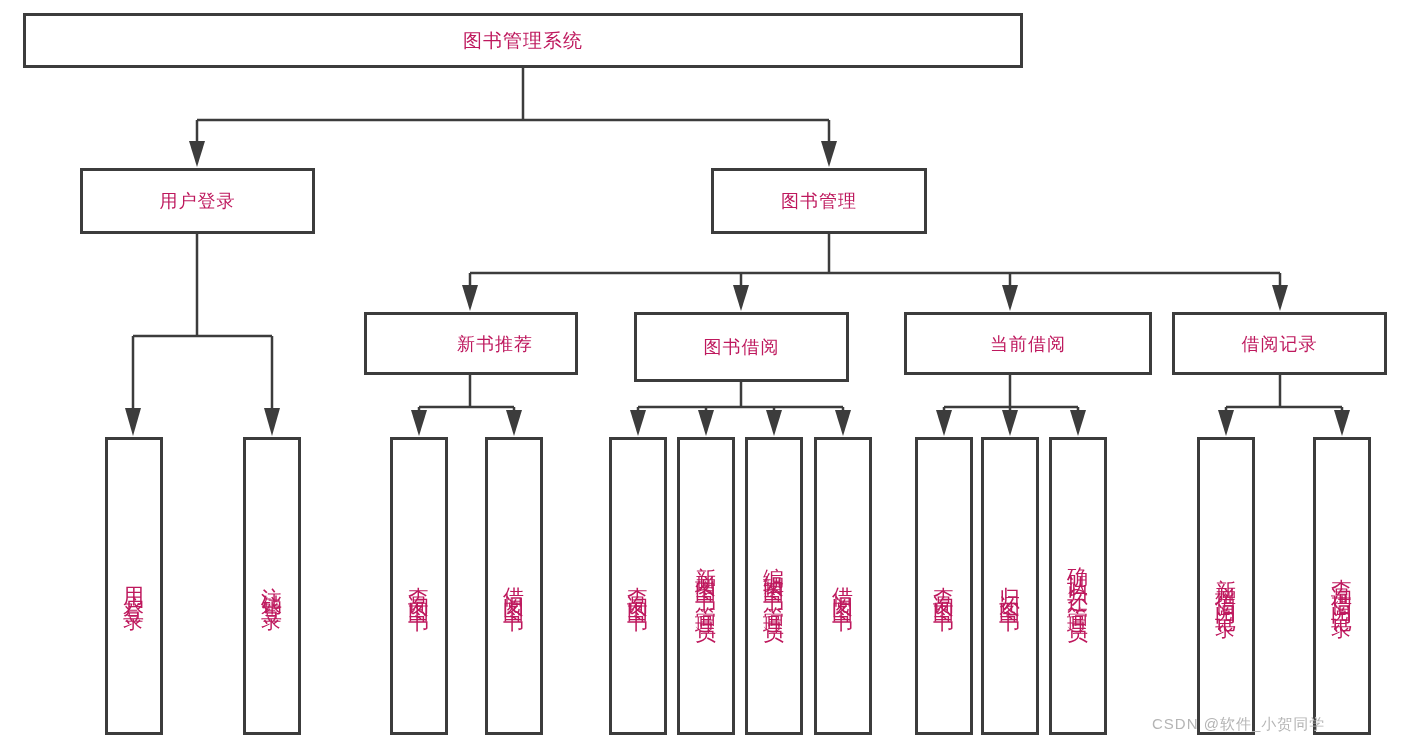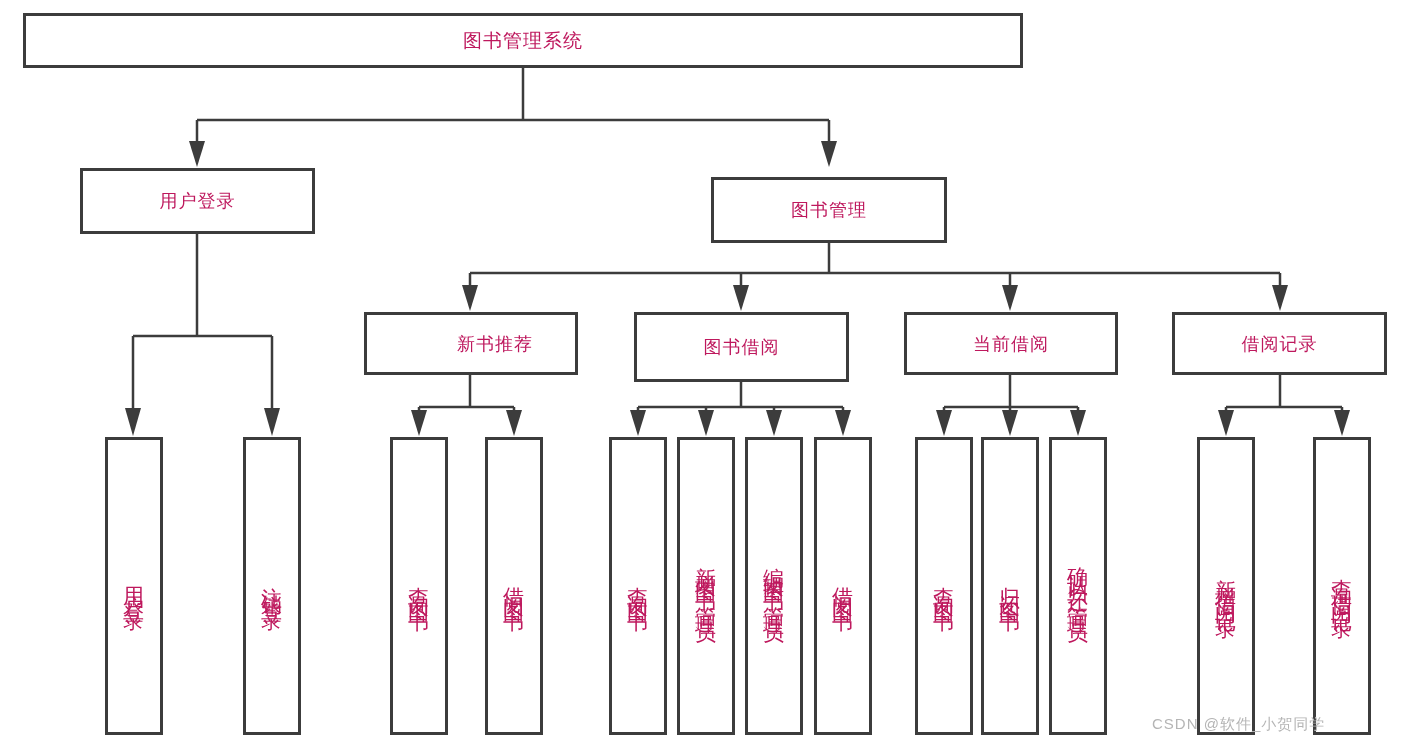--- a/index.html
+++ b/index.html
@@ -16,24 +16,24 @@
     box-sizing:border-box;
     border:3px solid #3c3c3c;
     background:#ffffff;
     color:#be185d;
     display:flex;align-items:center;justify-content:center;
     text-align:center;
   }
   .h-box{font-size:18px;letter-spacing:1px;}
   .n-root{left:23px;top:13px;width:1000px;height:55px;font-size:19px;}
   .n-l2a{left:80px;top:168px;width:235px;height:66px;}
-  .n-l2b{left:711px;top:168px;width:236px;height:66px;margin-top:9px;}
+  .n-l2b{left:711px;top:168px;width:216px;height:66px;}
   .n-l3a{left:364px;top:312px;width:214px;height:63px;padding-left:48px;}
   .n-l3b{left:634px;top:312px;width:215px;height:70px;font-family:Liberation Serif, serif;}
-  .n-l3c{left:904px;top:312px;width:214px;height:63px;}
+  .n-l3c{left:904px;top:312px;width:248px;height:63px;}
   .n-l3d{left:1172px;top:312px;width:215px;height:63px;}
   .v-box{
     top:437px;width:58px;height:298px;
     writing-mode:vertical-rl;
     text-orientation:mixed;
     font-size:21px;
     letter-spacing:8px;
     line-height:1;
   }
   .n-a1{left:105px}.n-a2{left:243px}

